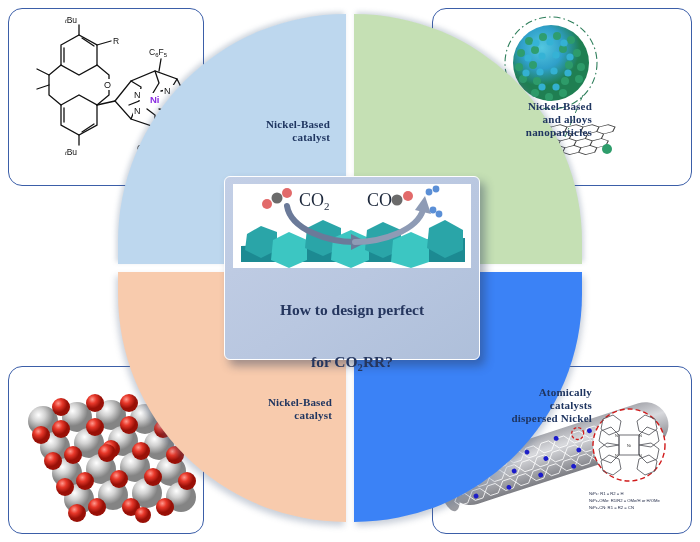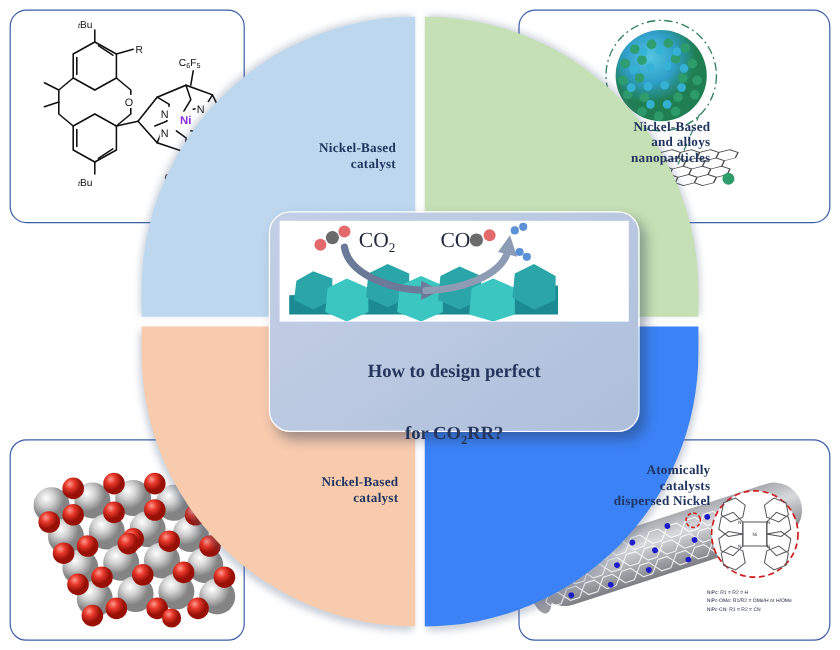--- a/index.html
+++ b/index.html
@@ -32,23 +32,23 @@
 
   .quad-label{position:absolute;width:100%;text-align:right;
               color:#1f3560;font-weight:bold;font-size:11px;
               line-height:1.18;letter-spacing:.2px;}
   #quad-tl .quad-label{top:104px;left:-16px;}
   #quad-tr .quad-label{top:86px;left:10px;}
   #quad-bl .quad-label{top:124px;left:-14px;}
   #quad-br .quad-label{top:114px;left:10px;}
 
   
-  #center-card{position:absolute;left:224px;top:176px;width:309px;height:184px;
+  #center-card{position:absolute;left:224px;top:176px;width:256px;height:184px;
       background:linear-gradient(145deg,#c3cfe6 0%,#b9c7e0 55%,#aebfda 100%);
-      border:1.6px solid #ffffff;border-radius:18px;
+      border:1.6px solid #ffffff;border-radius:6px;
       box-shadow:5px 6px 10px rgba(40,55,85,.42);
       box-sizing:border-box;padding:7px 8px 8px;}
   #co2-figure{width:100%;height:84px;background:#ffffff;position:relative;
               overflow:hidden;}
   #center-text{margin-top:5px;text-align:center;color:#25365e;
                font-weight:bold;font-size:15.5px;line-height:1.32;}
   #center-text div{white-space:nowrap;margin-top:32px;}
   sub{font-size:.68em;}
 
   

